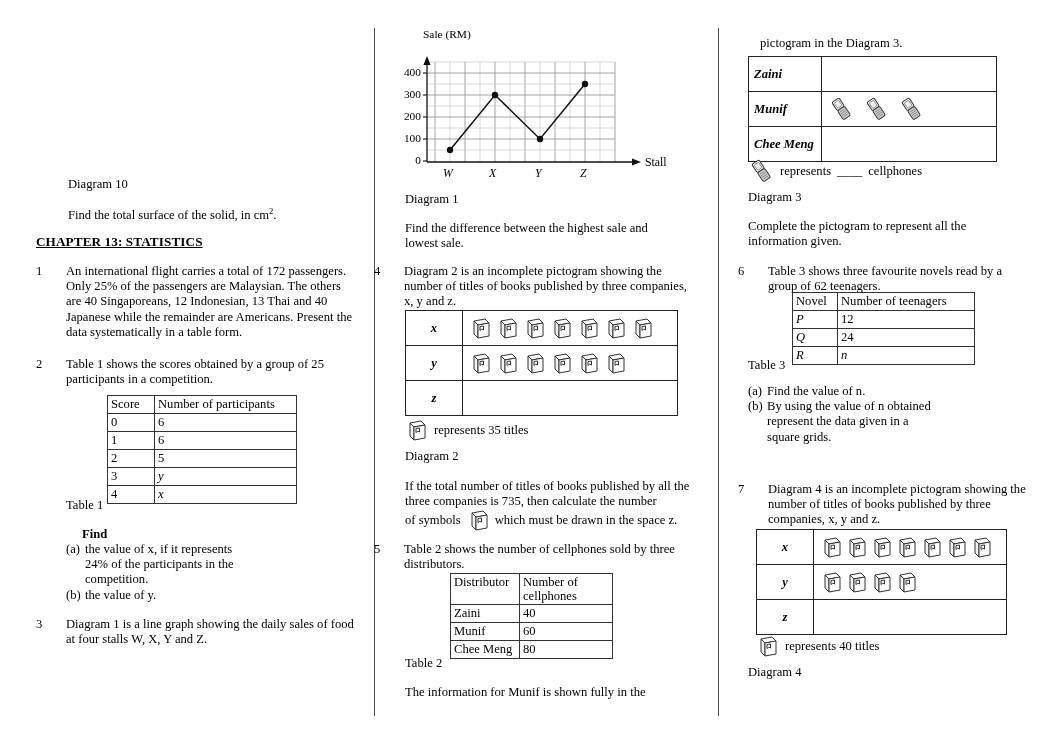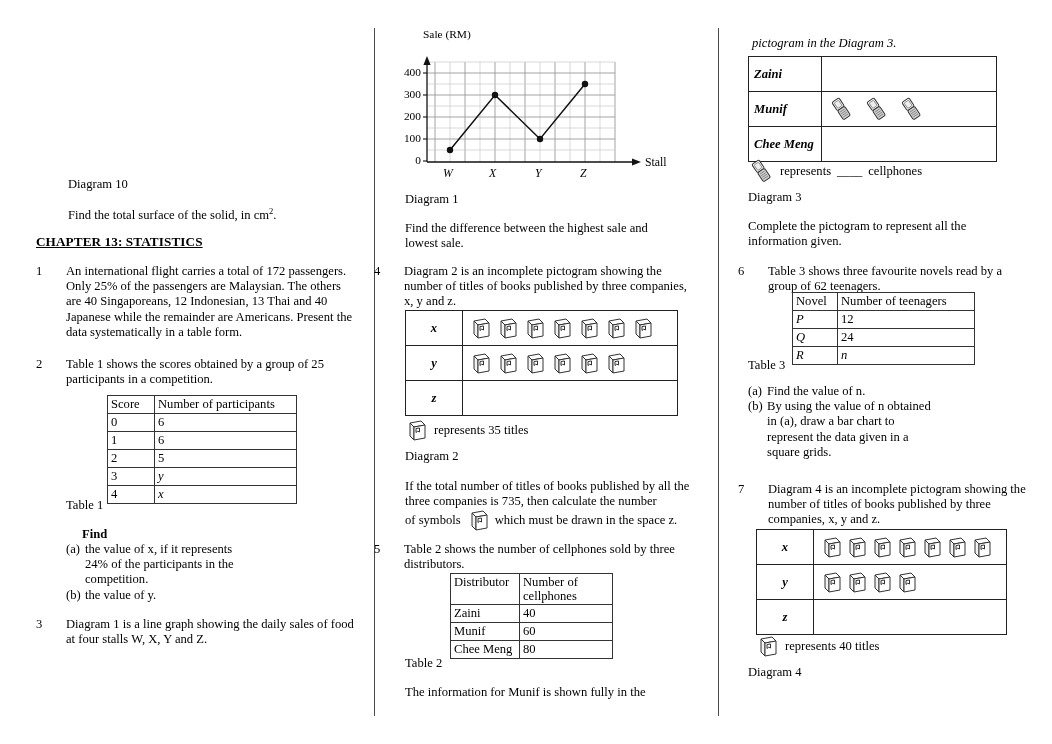--- a/index.html
+++ b/index.html
@@ -515,21 +515,21 @@
     </tbody>
       </table>
 
     <div class="caption" style="left:27px; top:656px;">Table 2</div>
 
     <div class="caption" style="left:27px; top:685px; width:290px;">The information for Munif is shown fully in the</div>
   </div>
 
   <div class="col" id="col3">
 
-    <div class="caption" style="left:10px; top:36px;font-style:italic;">pictogram in the Diagram 3.</div>
+    <div class="caption" style="left:18px; top:36px;">pictogram in the Diagram 3.</div>
 
     <table class="picto names tbl-pos" style="left:6px; top:56px; width:249px;">
       <tbody>
           <tr>
         <td class="lbl">Zaini</td>
         <td class="cells"></td>
       </tr>
       <tr>
         <td class="lbl">Munif</td>
         <td class="cells">
@@ -637,23 +637,20 @@
     <div style="position:absolute; left:6px; top:384px; width:250px;">
       <div class="sub-item">
         <div class="sub-lbl">(a)</div>
         <div class="sub-txt">Find the value of n.</div>
       </div>
       <div class="sub-item">
         <div class="sub-lbl">(b)</div>
         <div class="sub-txt">By using the value of n obtained</div>
       </div>
       <div class="sub-item indent-2">
-        <div class="sub-txt">in (a), draw a bar chart to</div>
-      </div>
-      <div class="sub-item indent-2">
         <div class="sub-txt">represent the data given in a</div>
       </div>
       <div class="sub-item indent-2">
         <div class="sub-txt">square grids.</div>
       </div>
     </div>
 
     <div class="q" style="left:-4px; top:482px; width:300px;">
       <div class="qnum">7</div>
       <div class="qbody p">Diagram 4 is an incomplete pictogram showing the number of titles of books published by three companies, x, y and z.</div>

